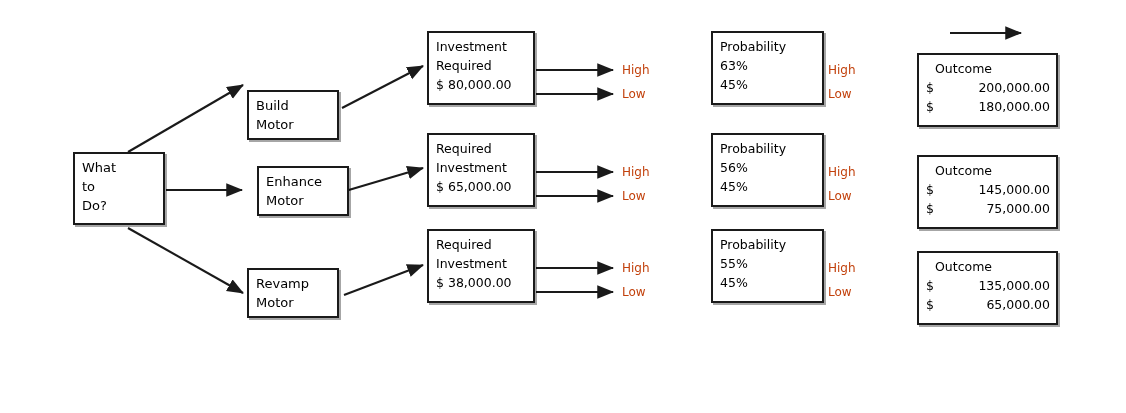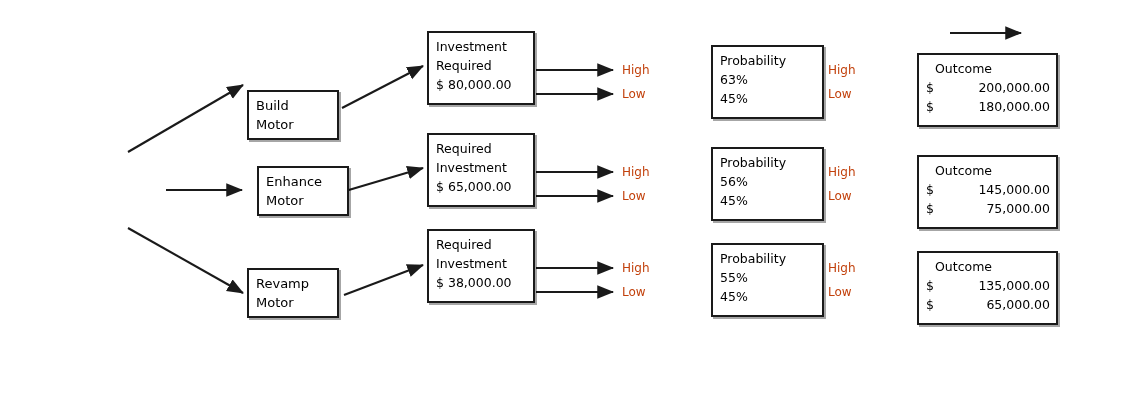--- a/index.html
+++ b/index.html
@@ -37,21 +37,21 @@
   
   .root-node { font-size: 13px; }
   
   .alt-node { font-size: 13px; }
   
   .inv-node { font-size: 12.5px; }
   .inv-node .money {
     letter-spacing: 0px;
   }
   
-  .prob-node { font-size: 12.5px; margin-top: 14px; }
+  .prob-node { font-size: 12.5px; }
   .prob-node .pct {
     display: block;
     height: 19px;
     text-align: left;
   }
   
   .out-node { font-size: 12.5px; margin-top: 22px; }
   .out-node .row {
     display: block;
     height: 19px;
@@ -119,20 +119,25 @@
       <line x1="536" y1="172" x2="613" y2="172"></line>
       <line x1="536" y1="196" x2="613" y2="196"></line>
 
       <line x1="536" y1="268" x2="613" y2="268"></line>
       <line x1="536" y1="292" x2="613" y2="292"></line>
 
       <line x1="950" y1="33" x2="1021" y2="33"></line>
     </g>
   </svg>
 
+  <div class="node root-node" style="left:73px; top:152px; width:92px; height:73px;">
+    <span class="line">What</span>
+    <span class="line">to</span>
+    <span class="line">Do?</span>
+  </div>
 
   <div class="node alt-node" style="left:247px; top:90px; width:92px; height:50px;">
     <span class="line">Build</span>
     <span class="line">Motor</span>
   </div>
 
   <div class="node alt-node" style="left:257px; top:166px; width:92px; height:50px;">
     <span class="line">Enhance</span>
     <span class="line">Motor</span>
   </div>

